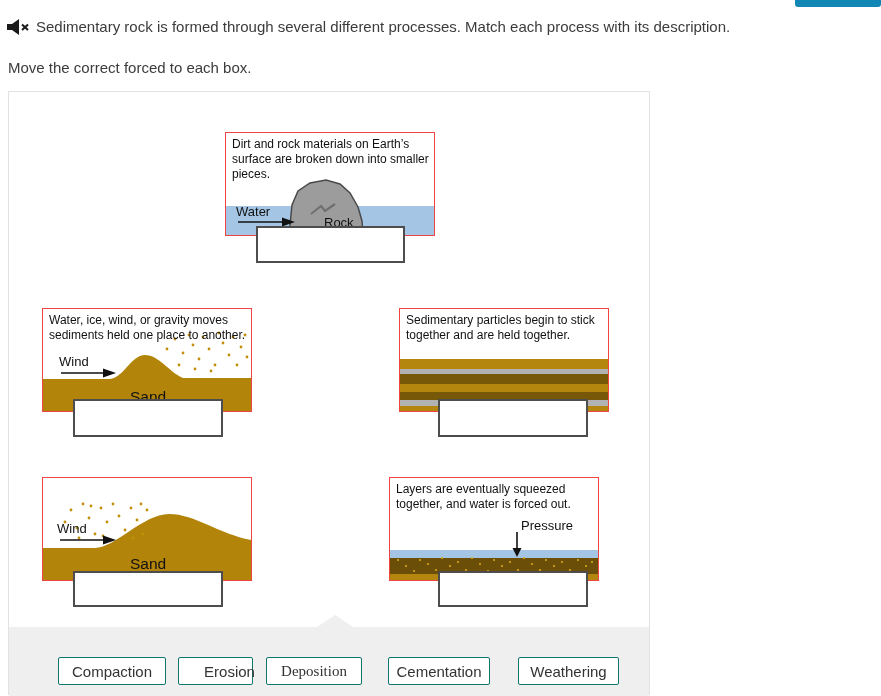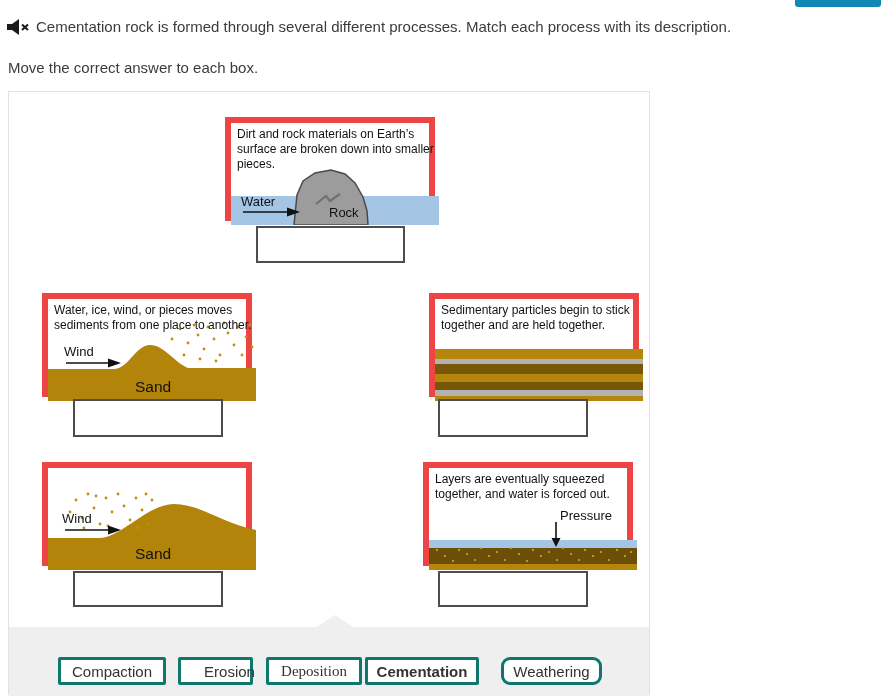--- a/index.html
+++ b/index.html
@@ -17,97 +17,97 @@
   .q-text{font-size:15px;color:#3b3b3b;margin-left:4px;line-height:19px;}
   .instr{position:absolute;left:8px;top:59px;font-size:15px;color:#3b3b3b;}
 
   
   .panel{
     position:absolute;left:8px;top:91px;width:642px;height:604px;
     background:#ffffff;border:1px solid #e2e2e2;box-sizing:border-box;
   }
   .diagram{
     position:absolute;width:210px;height:104px;background:#ffffff;
-    border:6px solid #ef4444;box-sizing:border-box;
+    border:1px solid #ef4444;box-sizing:border-box;margin-top:15px;
   }
   .diagram svg{position:absolute;left:0;top:0;}
   .d-text{
     position:absolute;left:6px;top:4px;width:198px;
     font-size:12px;line-height:15px;color:#111111;z-index:2;
   }
   .d1{left:216px;top:25px;}
   .d2{left:33px;top:201px;}
-  .d3{left:420px;top:201px;padding-left:20px;}
+  .d3{left:390px;top:201px;padding-left:20px;}
   .d4{left:33px;top:370px;}
-  .d5{left:414px;top:370px;padding-left:32px;}
+  .d5{left:380px;top:370px;padding-left:32px;}
 
   .drop-box{
     position:absolute;background:#ffffff;border:2px solid #4d4d4d;box-sizing:border-box;
   }
   .b1{left:247px;top:134px;width:149px;height:37px;}
   .b2{left:64px;top:307px;width:150px;height:38px;}
   .b3{left:429px;top:307px;width:150px;height:38px;}
   .b4{left:64px;top:479px;width:150px;height:36px;}
   .b5{left:429px;top:479px;width:150px;height:36px;}
 
   
   .tray{position:absolute;left:0;top:535px;width:640px;height:69px;background:#efefef;}
   .notch{
     position:absolute;left:308px;top:523px;width:0;height:0;
     border-left:18px solid transparent;border-right:18px solid transparent;
     border-bottom:12px solid #efefef;
   }
   .chip{
     position:absolute;top:565px;height:28px;background:#ffffff;
-    border:3px solid #0f766e;border-radius:2px;box-sizing:border-box;
+    border:1px solid #0f766e;border-radius:2px;box-sizing:border-box;
     display:flex;align-items:center;justify-content:center;
     font-size:15px;color:#333333;cursor:grab;
   }
   .c1{left:49px;width:108px;}
   .c2{left:169px;width:75px;padding-left:28px;}
   .c3{left:257px;width:96px;font-family:Liberation Serif, serif;}
-  .c4{left:356px;width:114px;font-weight:bold;}
-  .c5{left:492px;width:101px;border-radius:9px;}
+  .c4{left:379px;width:102px;}
+  .c5{left:509px;width:101px;}
 
   .fig-label{font-family:"Liberation Sans",sans-serif;font-size:13px;fill:#111111;}
   .fig-label-big{font-family:"Liberation Sans",sans-serif;font-size:15.5px;fill:#111111;}
 </style>
 </head>
 <body>
 
 <div class="top-btn" style="background:#1187b5;"></div>
 
 <div class="q-row">
   <svg class="speaker" viewBox="0 0 26 18">
     <polygon points="1,6 6,6 13,1 13,17 6,12 1,12" fill="#1a1a1a"></polygon>
     <line x1="16" y1="6.5" x2="22" y2="12" stroke="#1a1a1a" stroke-width="2"></line>
     <line x1="22" y1="6.5" x2="16" y2="12" stroke="#1a1a1a" stroke-width="2"></line>
   </svg>
-  <div class="q-text">Cementation rock is formed through several different processes. Match each process with its description.</div>
+  <div class="q-text">Sedimentary rock is formed through several different processes. Match each process with its description.</div>
 </div>
-<div class="instr">Move the correct answer to each box.</div>
+<div class="instr">Move the correct forced to each box.</div>
 
 <div class="panel">
 
   <div class="diagram d1">
     <div class="d-text">Dirt and rock materials on Earth’s surface are broken down into smaller pieces.</div>
     <svg width="208" height="102" viewBox="0 0 208 102">
       <rect x="0" y="73" width="208" height="29" fill="#a4c6e4"></rect>
       <polygon points="63,102 66,72 72,58 84,50 100,47 114,51 124,60 132,74 136,88 137,102" fill="#9c9c9c" stroke="#4a4a4a" stroke-width="1.5"></polygon>
       <polyline points="85,81 95,73 99,78 109,71" fill="none" stroke="#707070" stroke-width="2.2"></polyline>
       <text x="10" y="83" class="fig-label">Water</text>
       <line x1="12" y1="89" x2="56" y2="89" stroke="#111111" stroke-width="1.6"></line>
       <polygon points="56,84.5 69,89 56,93.5" fill="#111111"></polygon>
       <text x="98" y="94" class="fig-label">Rock</text>
     </svg>
   </div>
   <div class="drop-box b1"></div>
 
   <div class="diagram d2">
-    <div class="d-text">Water, ice, wind, or pieces moves sediments from one place to another.</div>
+    <div class="d-text">Water, ice, wind, or gravity moves sediments held one place to another.</div>
     <svg width="208" height="102" viewBox="0 0 208 102">
       <path d="M0,70 L66,70 C80,70 88,46 102,46 C116,46 126,63 140,69 L208,69 L208,102 L0,102 Z" fill="#b28409"></path>
       <g fill="#c28f0a">
         <circle cx="124" cy="40" r="1.4"></circle>
           <circle cx="132" cy="30" r="1.4"></circle>
           <circle cx="140" cy="44" r="1.4"></circle>
         <circle cx="146" cy="26" r="1.4"></circle>
           <circle cx="150" cy="36" r="1.4"></circle>
           <circle cx="156" cy="50" r="1.4"></circle>
         <circle cx="160" cy="28" r="1.4"></circle>

